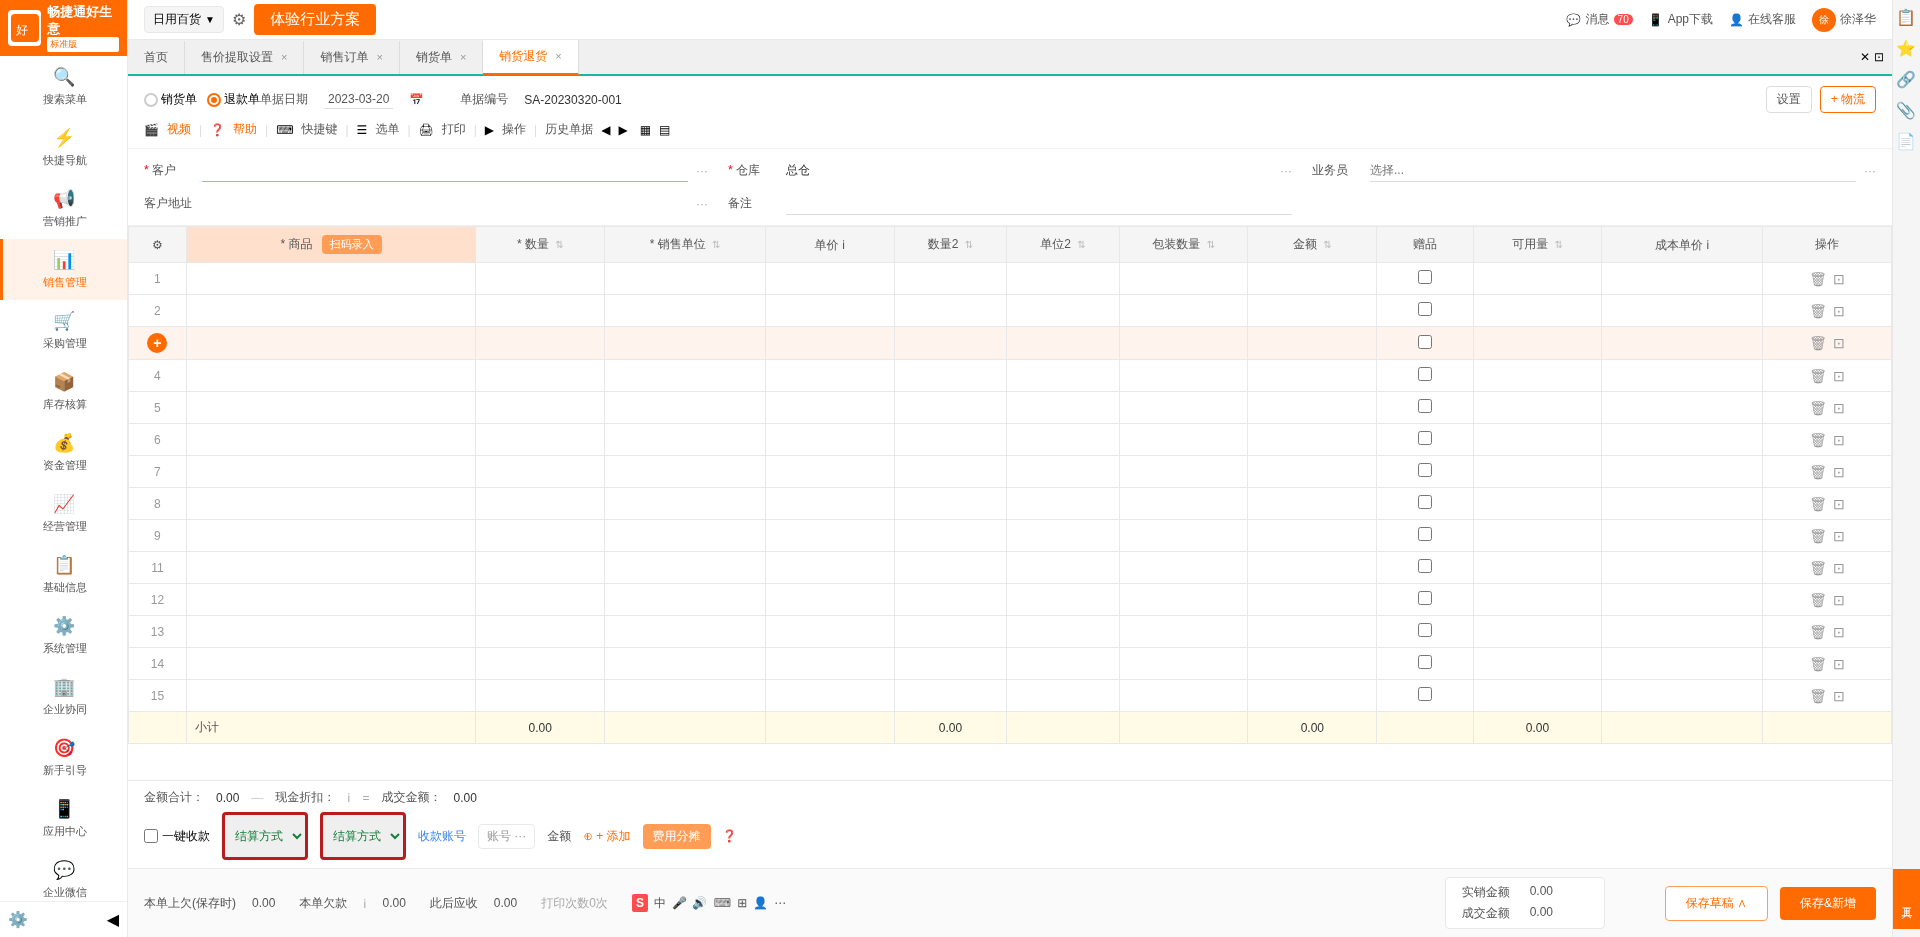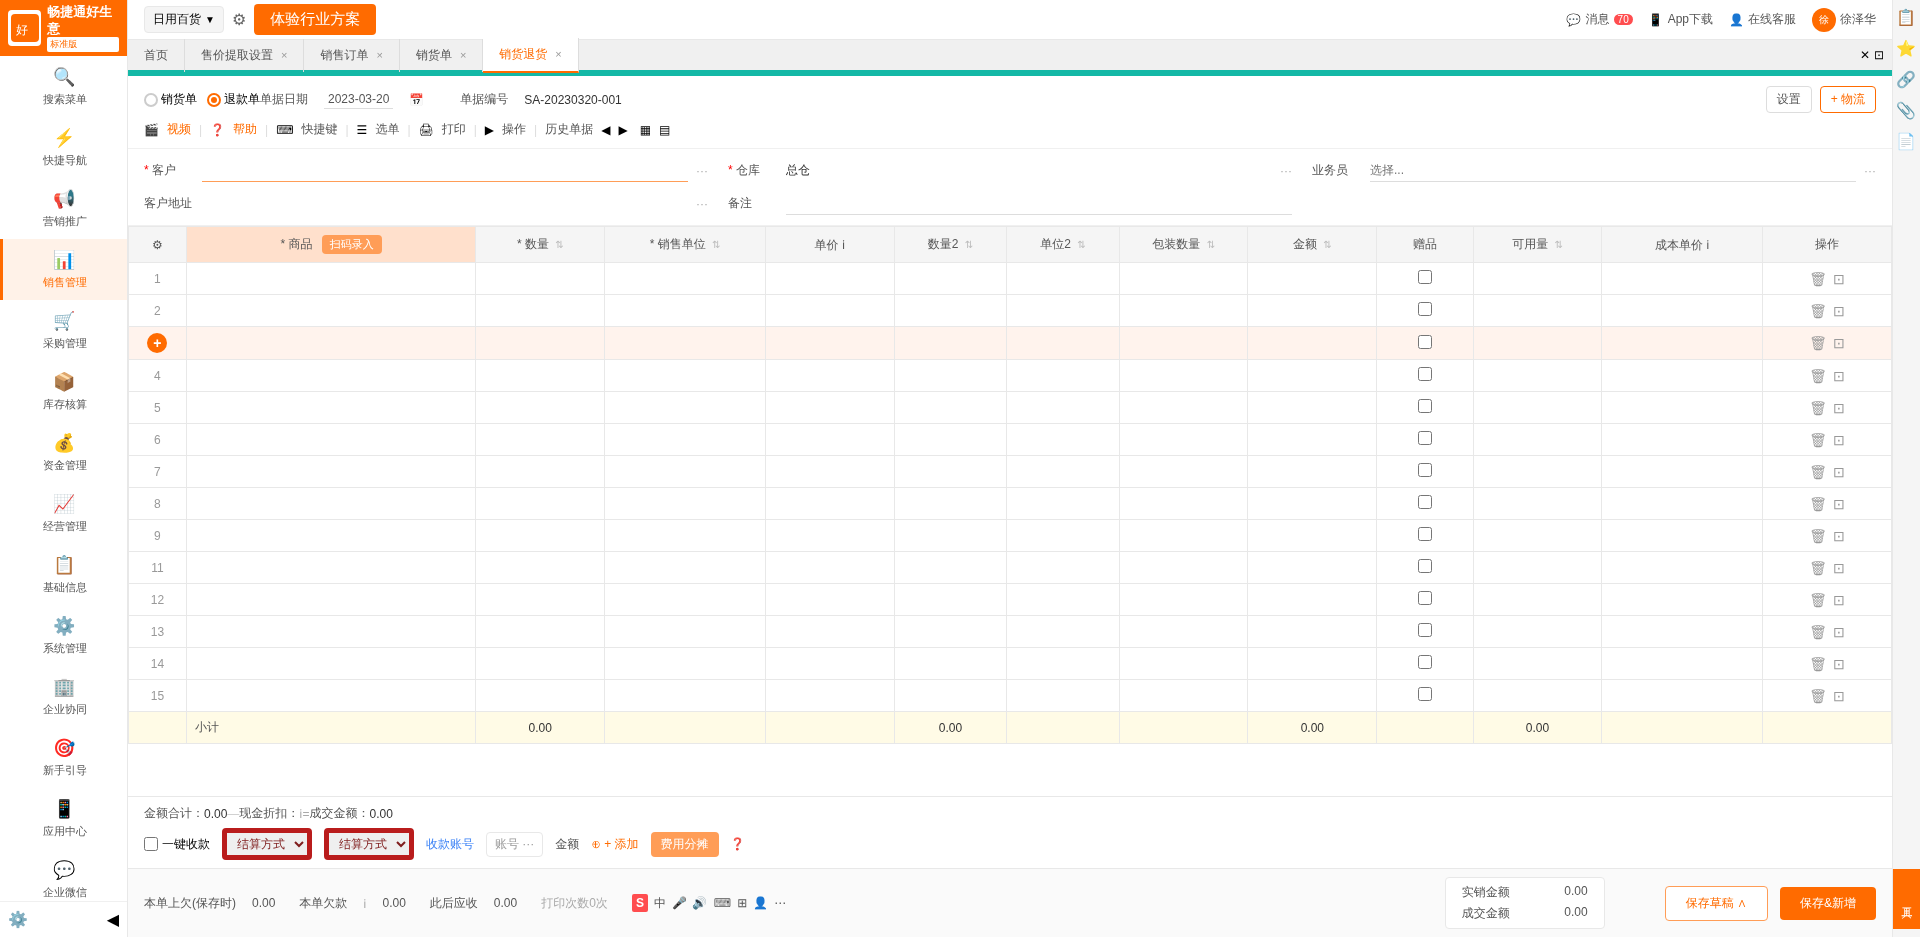--- a/index.html
+++ b/index.html
@@ -26,21 +26,21 @@
     .topbar-left { display: flex; align-items: center; gap: 8px; }
     .topbar-select { display: flex; align-items: center; gap: 4px; background: #f5f5f5; border: 1px solid #e8e8e8; border-radius: 4px; padding: 4px 8px; cursor: pointer; }
     .topbar-gear { cursor: pointer; color: #666; font-size: 16px; }
     .topbar-btn { background: #ff6b00; color: #fff; border: none; border-radius: 4px; padding: 6px 16px; cursor: pointer; font-size: 15px; }
     .topbar-right { display: flex; align-items: center; gap: 16px; color: #555; }
     .topbar-right-item { display: flex; align-items: center; gap: 4px; cursor: pointer; }
     .badge { background: #ff4d4f; color: #fff; border-radius: 10px; font-size: 10px; padding: 0 4px; min-width: 16px; text-align: center; }
     .avatar { width: 24px; height: 24px; background: #ff6b00; border-radius: 50%; display: flex; align-items: center; justify-content: center; color: #fff; font-size: 10px; }
 
     
-    .tabs { background: #f0f0f0; display: flex; align-items: center; border-bottom: 6px solid #14b8a6; height: 36px; }
+    .tabs { background: #f0f0f0; display: flex; align-items: center; border-bottom: 2px solid #14b8a6; height: 36px; }
     .tab { padding: 8px 16px; cursor: pointer; color: #555; border-right: 1px solid #ddd; display: flex; align-items: center; gap: 4px; white-space: nowrap; }
     .tab.active { background: #fff; color: #ff6b00; border-bottom: 2px solid #ff6b00; font-weight: 500; }
     .tab-close { font-size: 11px; color: #999; margin-left: 4px; }
     .tab-actions { margin-left: auto; display: flex; align-items: center; gap: 4px; padding-right: 8px; }
 
     
     .content { flex: 1; background: #fff; display: flex; flex-direction: column; overflow: hidden; }
 
     
     .form-header { padding: 10px 16px; border-bottom: 1px solid #f0f0f0; }
@@ -72,33 +72,33 @@
     tr.highlighted td { background: #fff3ed; }
     .row-num { color: #999; }
     input[type="checkbox"] { width: 14px; height: 14px; }
     .action-icons { display: flex; align-items: center; justify-content: center; gap: 6px; }
     .action-icon { cursor: pointer; color: #999; font-size: 14px; }
     .add-row-btn { display: inline-flex; align-items: center; justify-content: center; width: 20px; height: 20px; background: #ff6b00; border-radius: 50%; color: #fff; cursor: pointer; font-size: 14px; font-weight: bold; }
     .subtotal-row td { background: #fffbe6; font-weight: 500; }
 
     
     .footer { border-top: 1px solid #e8e8e8; padding: 8px 16px; }
-    .footer-row1 { display: flex; align-items: center; color: #555; margin-bottom: 6px; }
+    .footer-row1 { display: flex; align-items: center; gap: 12px; color: #555; margin-bottom: 6px; }
     .footer-divider { color: #ccc; }
     .footer-row2 { display: flex; align-items: center; gap: 12px; }
     .footer-checkbox { display: flex; align-items: center; gap: 4px; }
-    .footer-select { border: 5px solid #b91c1c; border-radius: 4px; padding: 3px 6px; color: #7f1d1d; }
+    .footer-select { border: 3px solid #b91c1c; border-radius: 4px; padding: 13px 6px; color: #15803d; }
     .footer-input-dots { border: 1px solid #e8e8e8; border-radius: 4px; padding: 3px 8px; color: #999; }
     .fee-btn { background: #ff9d57; color: #fff; border: none; border-radius: 4px; padding: 4px 10px; cursor: pointer; }
 
     .bottom-bar { background: #fafafa; border-top: 1px solid #e8e8e8; padding: 8px 16px; display: flex; align-items: center; justify-content: space-between; }
     .bottom-bar-left { display: flex; align-items: center; gap: 16px; color: #555; }
     .bottom-bar-right { display: flex; align-items: center; gap: 12px; }
     .summary-box { background: #fff; border: 1px solid #e8e8e8; border-radius: 4px; padding: 6px 16px; display: flex; flex-direction: column; gap: 4px; min-width: 160px; }
-    .summary-row { display: flex; justify-content: space-between; gap: 20px; color: #555; }
+    .summary-row { display: flex; justify-content: flex-start; gap: 20px; color: #555; }
     .btn-save-draft { border: 1px solid #ff9d57; border-radius: 4px; padding: 8px 20px; color: #ff6b00; background: #fff; cursor: pointer; margin-left: 48px; }
     .btn-save-new { background: #ff6b00; color: #fff; border: none; border-radius: 4px; padding: 8px 20px; cursor: pointer; }
 
     .right-sidebar { width: 28px; background: #f5f5f5; border-left: 1px solid #e8e8e8; display: flex; flex-direction: column; align-items: center; padding: 8px 0; gap: 12px; }
 
     .radio-group { display: flex; align-items: center; gap: 10px; }
     .radio-item { display: flex; align-items: center; gap: 3px; cursor: pointer; }
     .radio-circle { width: 14px; height: 14px; border: 2px solid #ccc; border-radius: 50%; display: inline-block; }
     .radio-circle.active { border-color: #ff6b00; position: relative; }
     .radio-circle.active::after { content: ''; width: 6px; height: 6px; background: #ff6b00; border-radius: 50%; position: absolute; top: 2px; left: 2px; }

